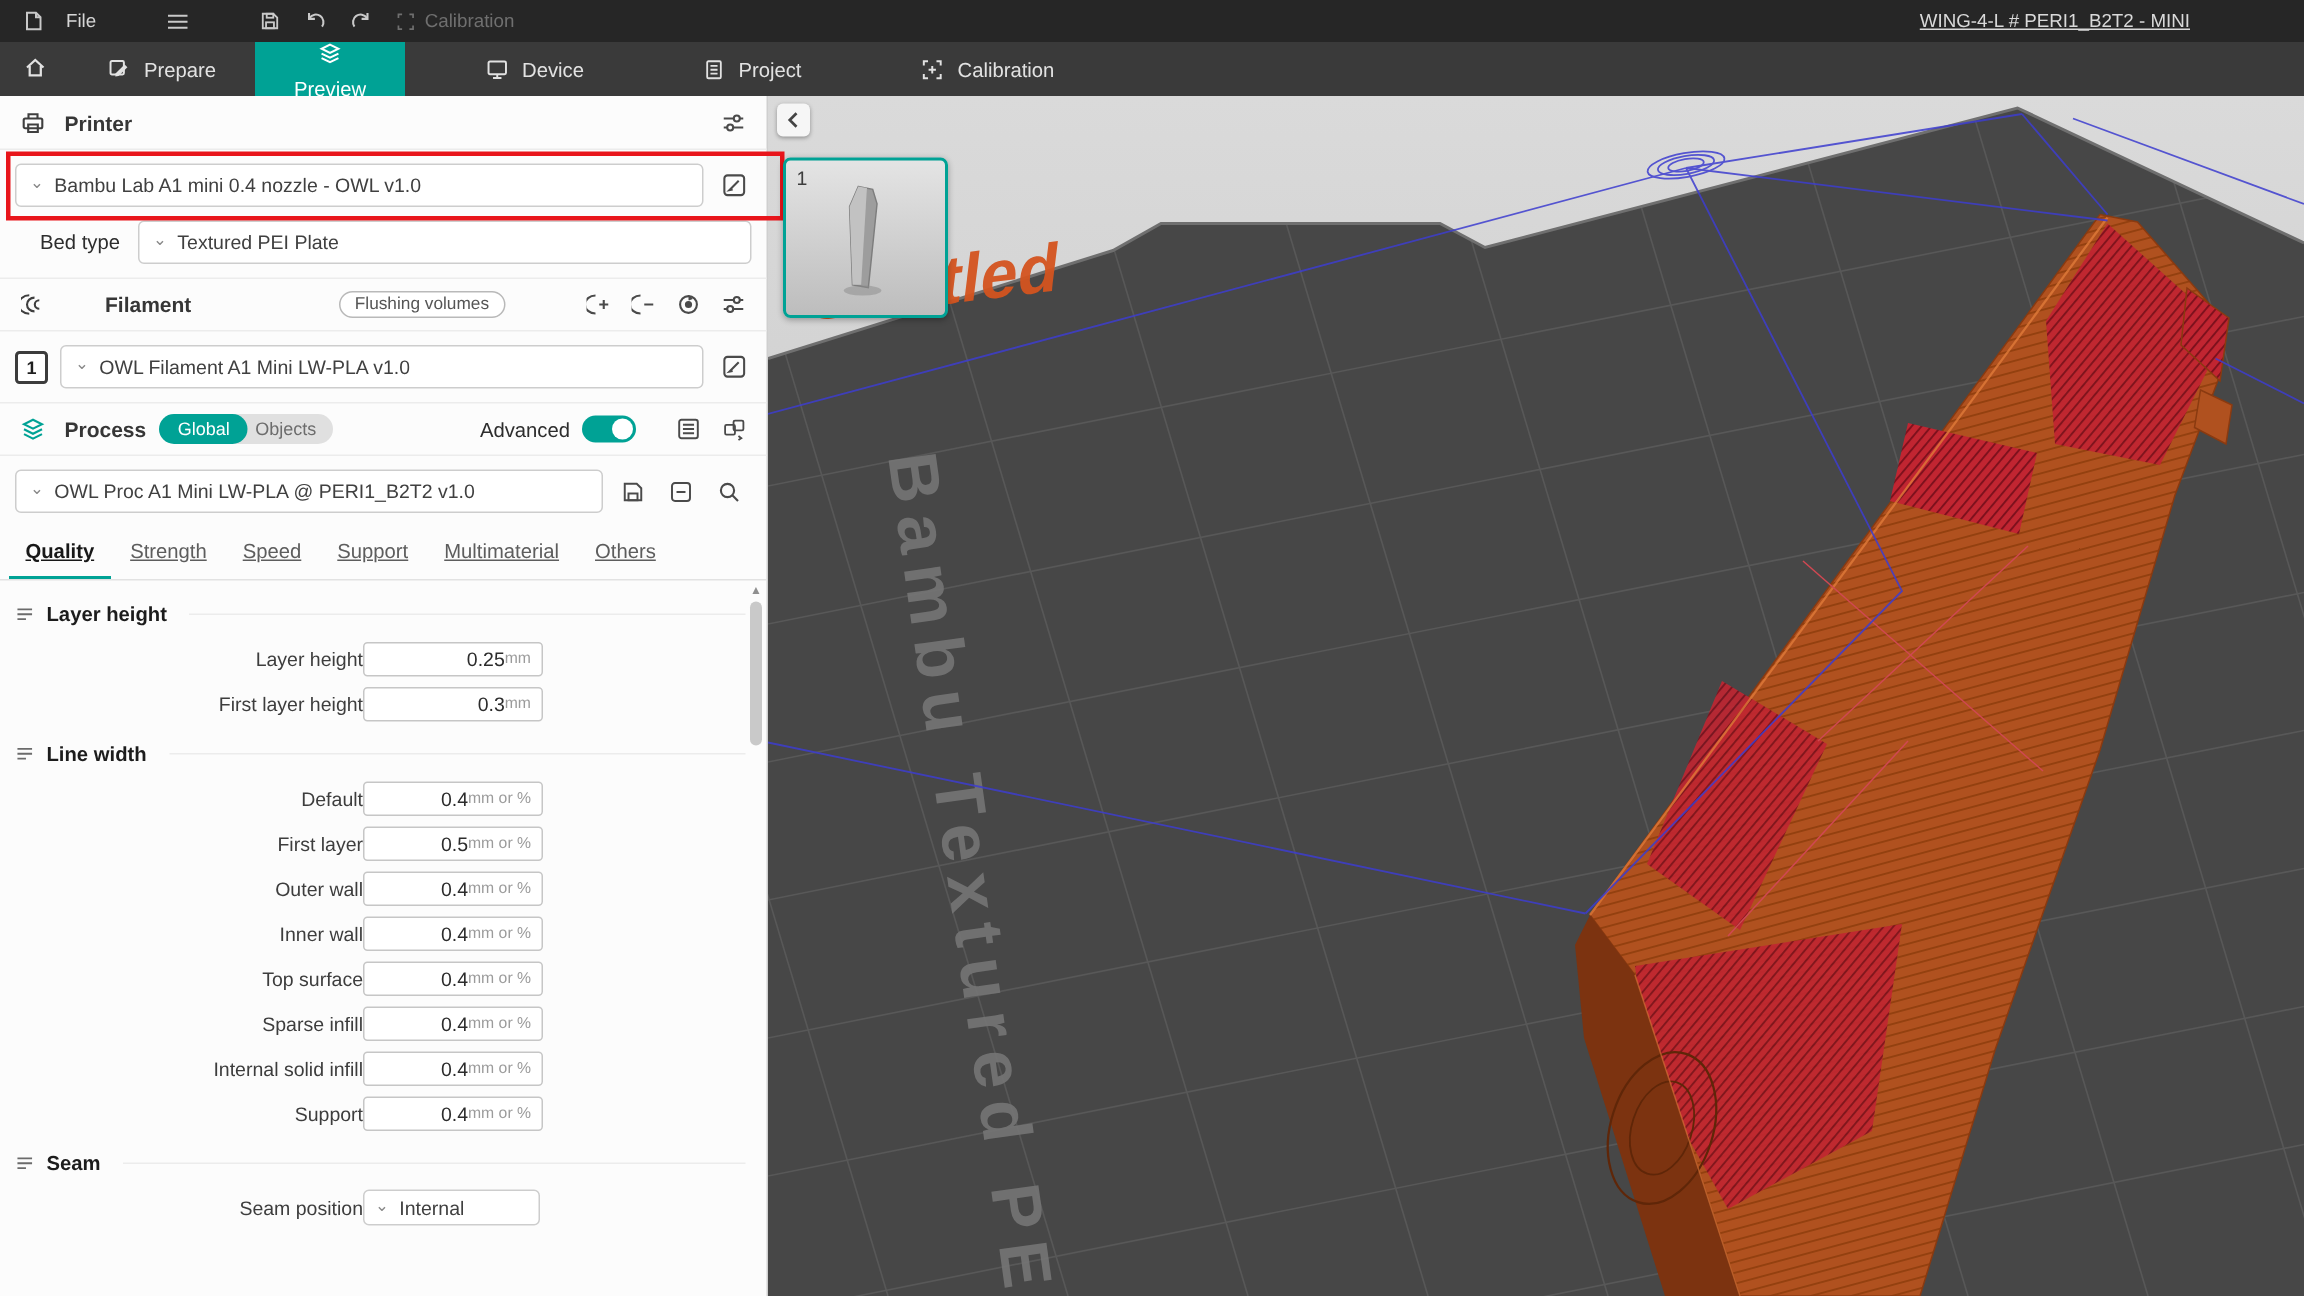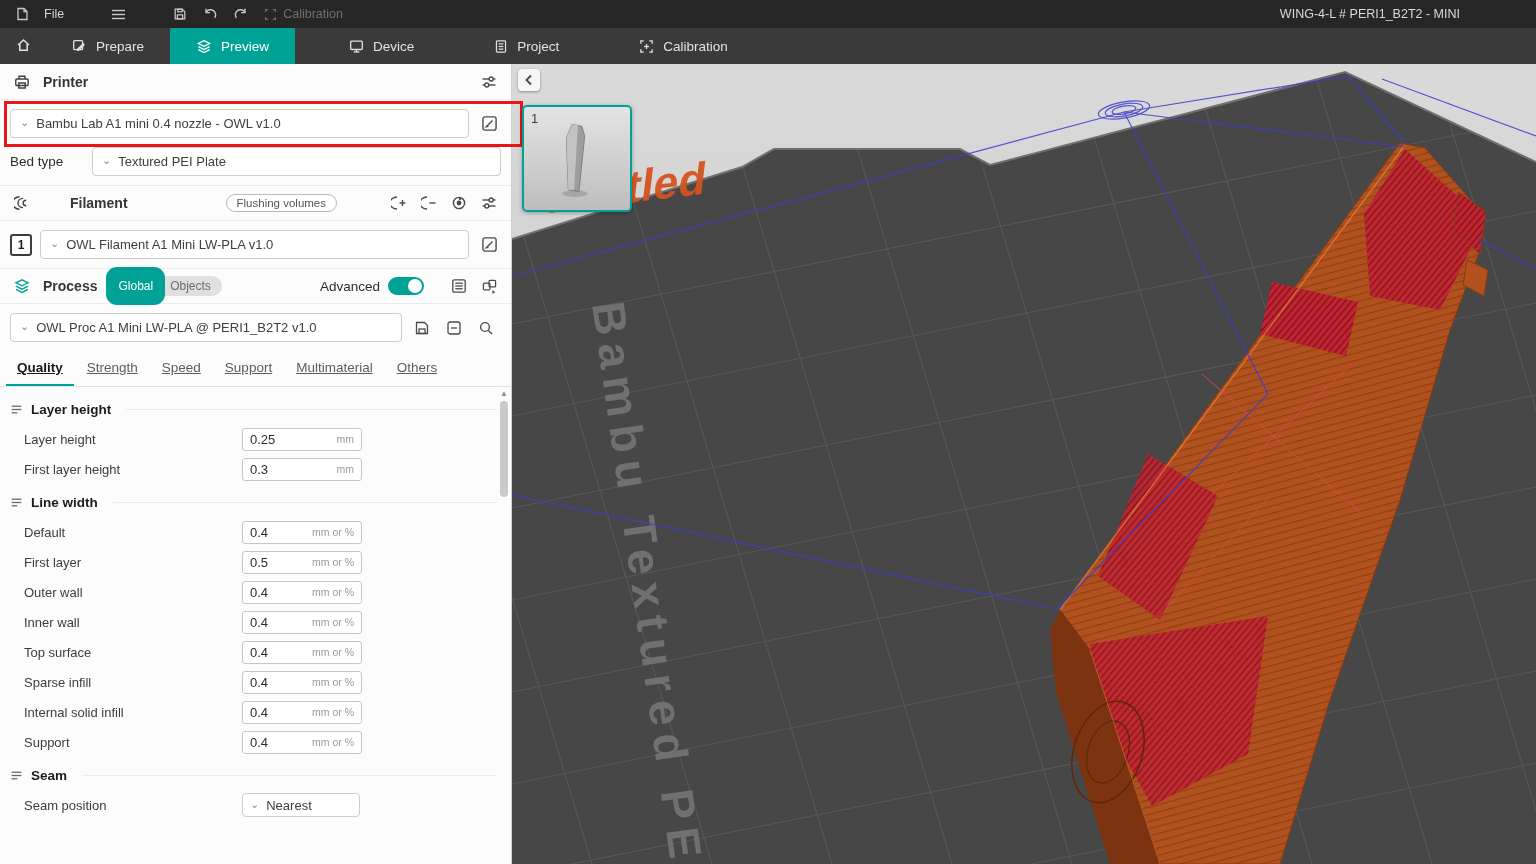--- a/index.html
+++ b/index.html
@@ -7,52 +7,52 @@
   body{font-family:"Liberation Sans",sans-serif;font-size:13px;color:#333;background:#fff;}
   .app{position:relative;width:1536px;height:864px;display:flex;flex-direction:column;}
 
   
   .titlebar{height:28px;flex:0 0 28px;background:#262626;display:flex;align-items:center;color:#d6d6d6;font-size:12.5px;padding:0 10px;gap:6px;}
   .tb-icon{width:24px;height:20px;display:flex;align-items:center;justify-content:center;color:#c9c9c9;}
   .tb-icon svg{display:block;}
   .tb-sep{width:26px;}
   .menu-label{padding:0 4px;}
   .disabled-tool{color:#6f6f6f;display:flex;gap:6px;align-items:center;margin-left:6px;}
-  .doc-title{margin-left:auto;margin-right:66px;color:#d9d9d9;}
+  .doc-title{margin-left:auto;margin-right:66px;color:#d9d9d9;text-decoration:underline;}
 
   
   .tabbar{height:36px;flex:0 0 36px;background:#3a3a3a;display:flex;align-items:stretch;color:#e2e2e2;}
   .home-btn{width:46px;display:flex;align-items:center;justify-content:center;}
   .nav-tab{display:flex;align-items:center;gap:9px;padding:0 26px;font-size:13.5px;}
   .nav-tab .ico{display:flex;align-items:center;}
-  .nav-tab.active{background:#00a295;color:#fff;}
+  .nav-tab.active{background:#00a295;color:#fff;flex-direction:column;}
   .nav-gap{width:28px;}
 
   .main{flex:1;display:flex;min-height:0;}
 
   
-  .sidebar{width:512px;flex:0 0 512px;background:#fcfcfc;border-right:1px solid #cfcfcf;display:flex;flex-direction:column;position:relative;z-index:5;}
+  .sidebar{width:512px;flex:0 0 512px;background:#fcfcfc;border-right:1px solid #cfcfcf;display:flex;flex-direction:column;position:relative;z-index:5;text-align:right;}
   .sec-header{height:36px;flex:0 0 36px;display:flex;align-items:center;gap:9px;padding:0 10px;border-bottom:1px solid #ececec;}
   .sec-title{font-weight:bold;font-size:14px;color:#363636;}
   .spacer{flex:1;}
   .icon-btn{display:flex;align-items:center;justify-content:center;width:24px;height:24px;color:#474747;}
   .icon-btn svg{display:block;}
   .body-pad{padding:9px 10px;}
   .preset-row{display:flex;align-items:center;gap:8px;position:relative;}
   .combo{flex:1;height:29px;border:1px solid #cdcdcd;border-radius:4px;background:#fff;display:flex;align-items:center;gap:7px;padding:0 9px;color:#404040;min-width:0;}
   .combo .caret{color:#8a8a8a;font-size:11px;line-height:1;transform:translateY(-1px);}
   .combo .cv{white-space:nowrap;overflow:hidden;text-overflow:ellipsis;font-size:13px;}
   .annotation-box{position:absolute;left:-6px;top:-8px;width:519px;height:46px;border:3px solid #e8151b;pointer-events:none;z-index:60;}
   .bed-row{display:flex;align-items:center;gap:12px;margin-top:9px;}
   .bed-label{font-size:13.5px;color:#2d2d2d;width:70px;flex:0 0 70px;}
   .filament-body{display:flex;align-items:center;gap:8px;}
   .slot-box{width:22px;height:22px;flex:0 0 22px;border:2px solid #3c3c3c;border-radius:3px;display:flex;align-items:center;justify-content:center;font-size:12px;font-weight:bold;color:#1f1f1f;background:#fff;}
   .pill-btn{border:1px solid #b9b9b9;border-radius:11px;padding:2px 10px;font-size:11.5px;color:#555;background:#fff;white-space:nowrap;}
   .seg{display:flex;align-items:center;font-size:12px;height:22px;}
-  .seg .on{background:#00a295;color:#fff;display:flex;align-items:center;height:38px;padding:0 12px;border-radius:11px;z-index:1;}
+  .seg .on{background:#00a295;color:#fff;display:flex;align-items:center;height:20px;padding:0 12px;border-radius:11px;z-index:1;}
   .seg .off{background:#e0e0e0;color:#6c6c6c;display:flex;align-items:center;height:20px;padding:0 11px 0 16px;margin-left:-11px;border-radius:0 10px 10px 0;}
   .advanced{display:flex;align-items:center;gap:8px;font-size:13.5px;color:#2d2d2d;margin-left:auto;}
   .toggle{width:36px;height:18px;border-radius:9px;background:#00a295;position:relative;}
   .toggle::after{content:"";position:absolute;right:2px;top:2px;width:14px;height:14px;border-radius:50%;background:#fff;}
   .hdr-icons{display:flex;align-items:center;gap:6px;margin-left:14px;}
   .proc-tabs{display:flex;align-items:stretch;gap:2px;padding:0 6px;height:36px;flex:0 0 36px;border-bottom:1px solid #e2e2e2;}
   .proc-tab{display:flex;align-items:center;padding:0 11px;font-size:13.5px;color:#5d5d5d;border-bottom:2px solid transparent;text-decoration:underline;}
   .proc-tab.active{color:#181818;font-weight:bold;border-bottom-color:#00a295;}
 
   
@@ -469,21 +469,21 @@
                     <line x1="2" y1="12" x2="9" y2="12"></line>
                   </svg>
                 </span>
                 <span class="st">Seam</span>
                 <span class="rule"></span>
               </div>
               <div class="setting-row">
                 <span class="s-label">Seam position</span>
                 <div class="combo small">
                   <span class="caret">⌄</span>
-                  <span class="cv">Nearest</span>
+                  <span class="cv">Internal</span>
                 </div>
               </div>
             </div>
           </div>
         <div class="scrollbar">
           <span class="scroll-up">▲</span>
           <span class="scroll-thumb"></span>
         </div>
       </div>
     </div>

